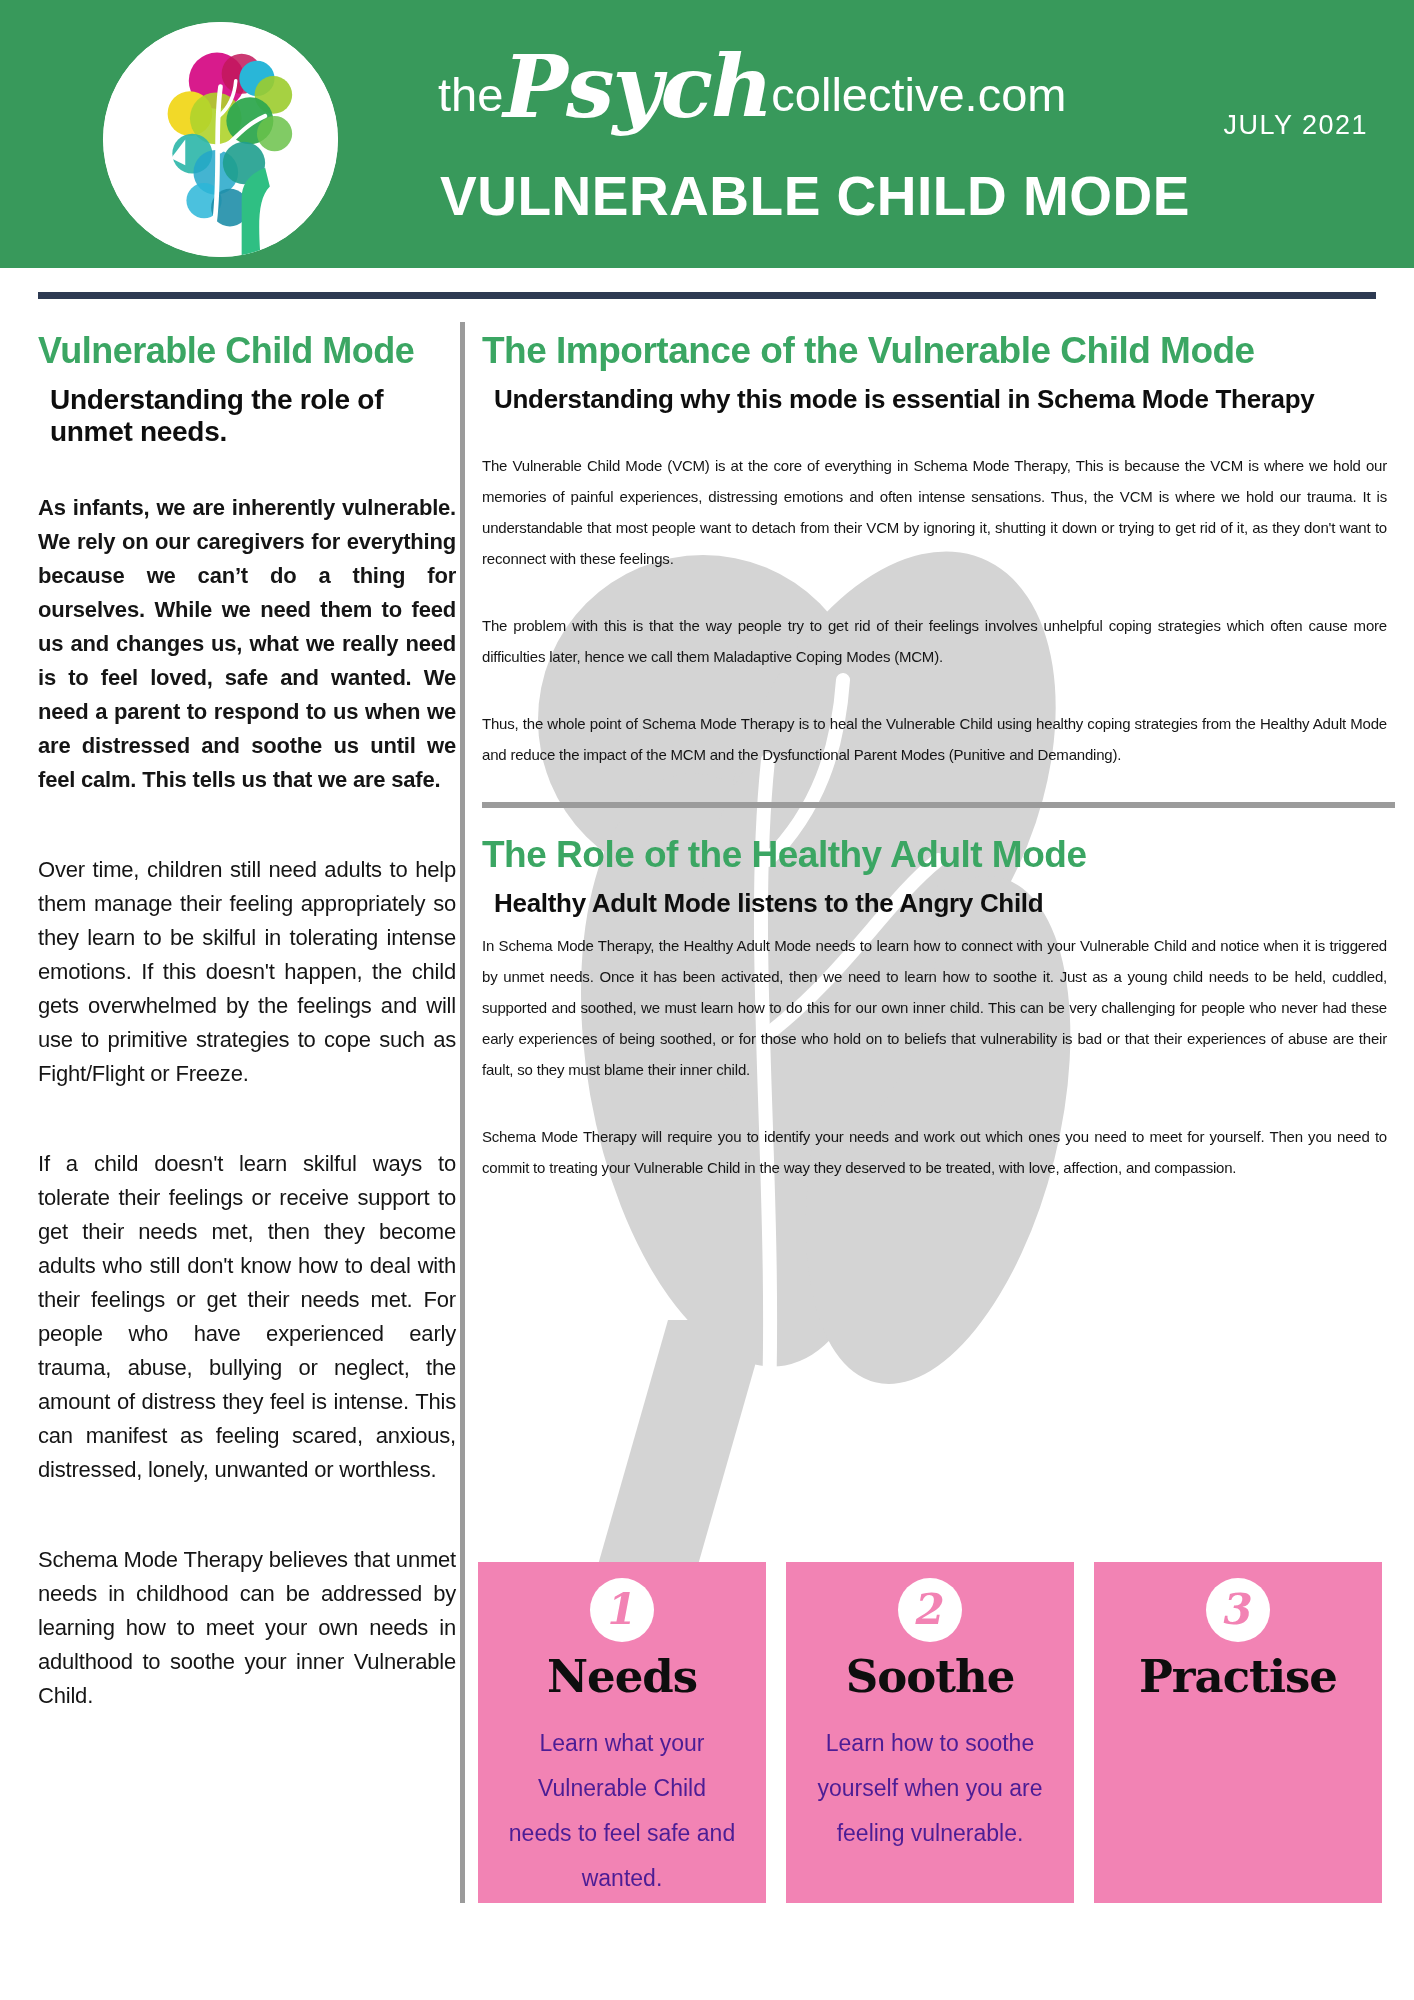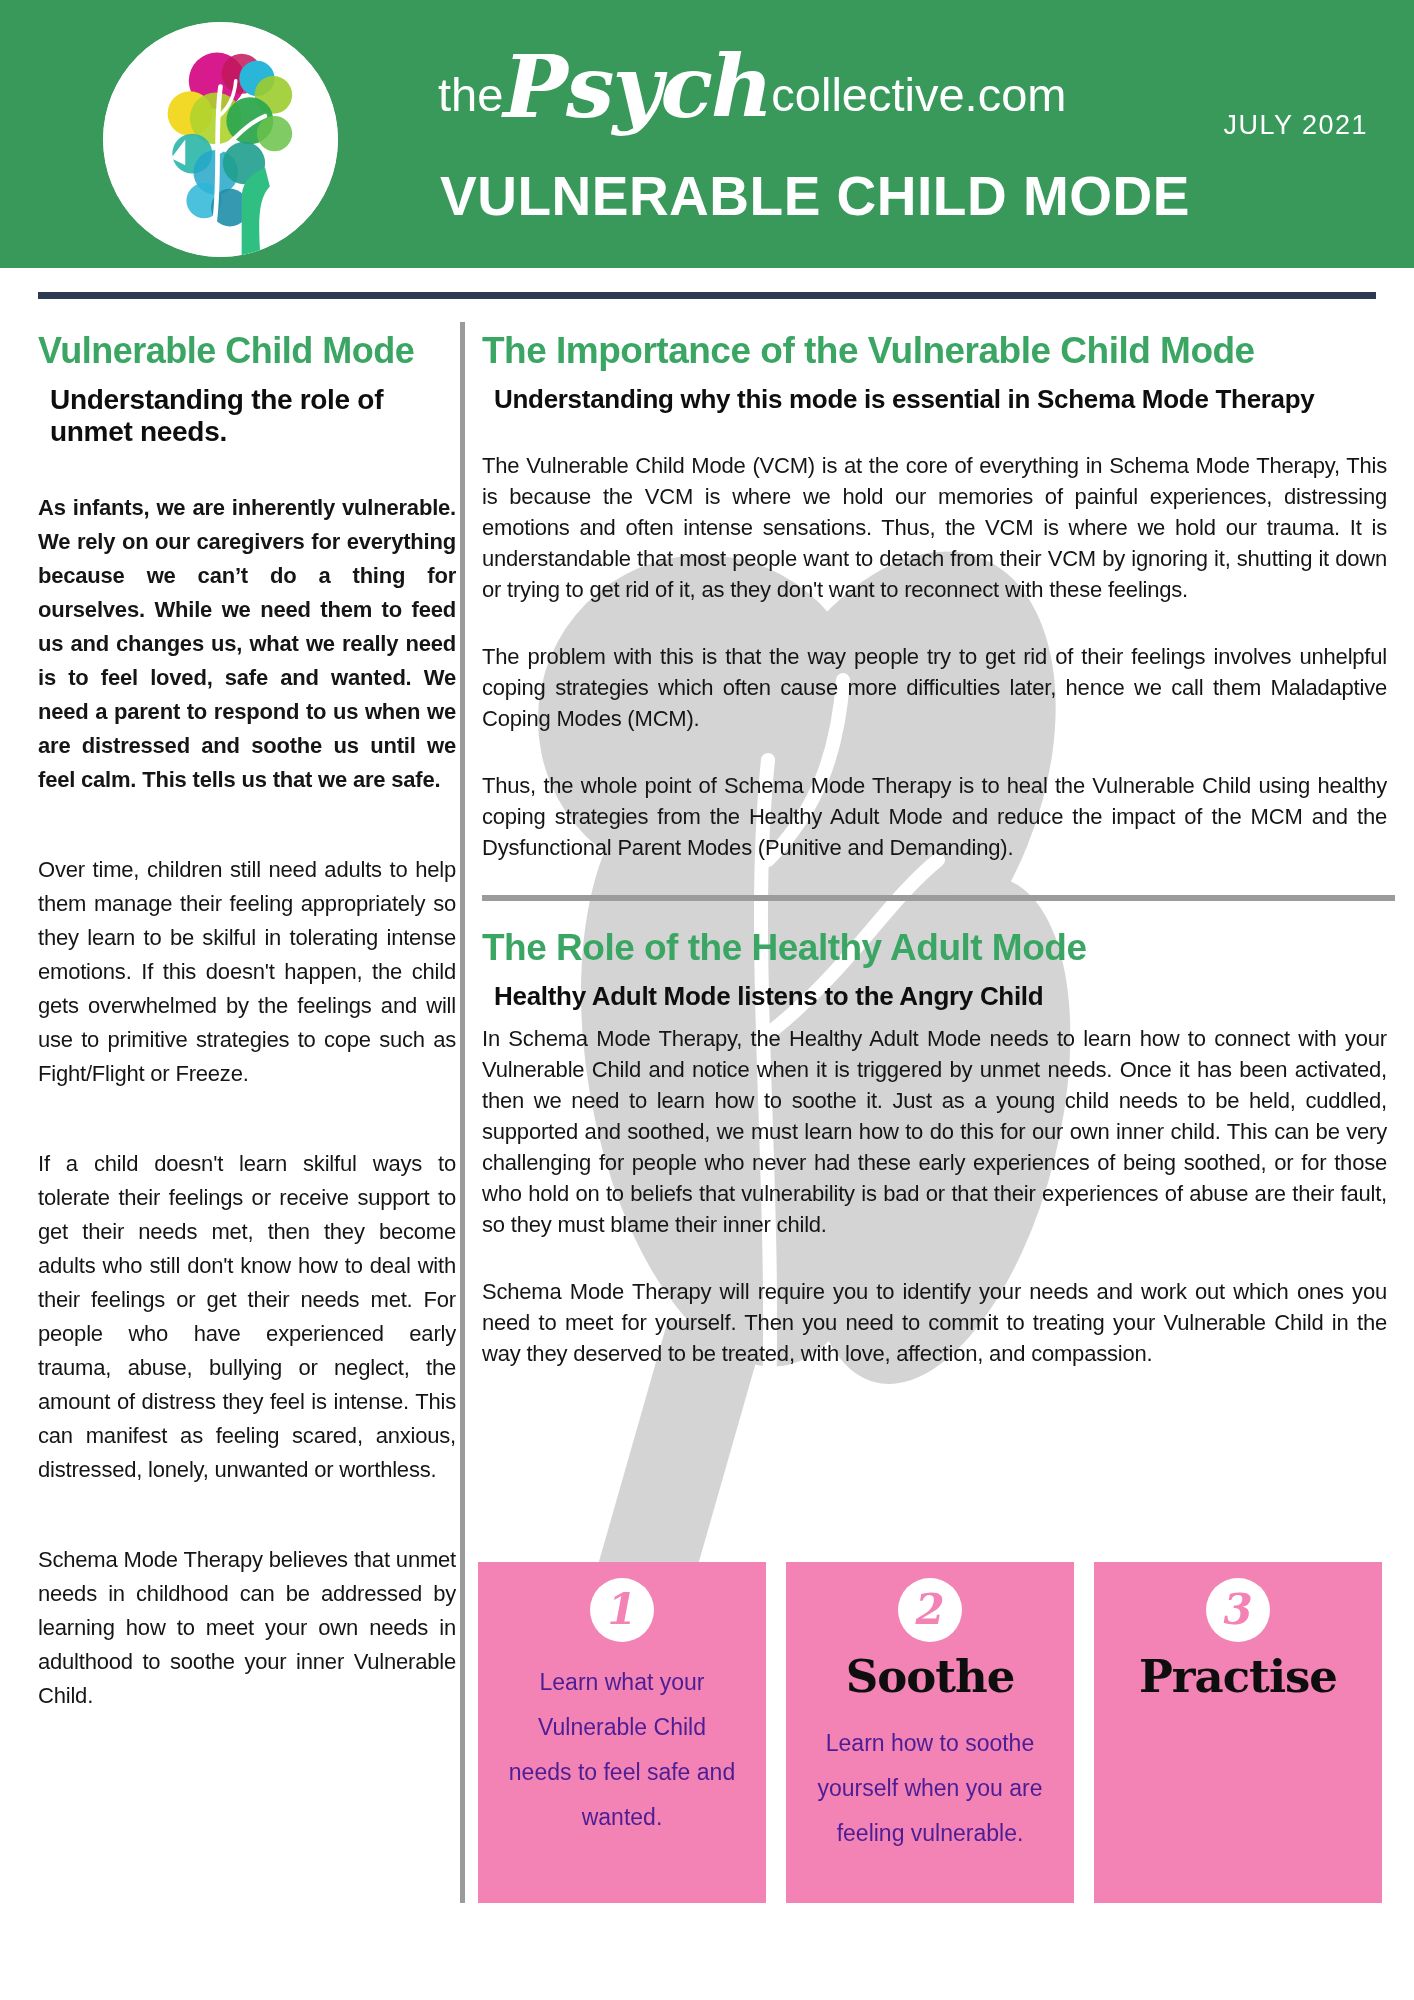--- a/index.html
+++ b/index.html
@@ -42,21 +42,21 @@
   .col-left h2.green { font-size:36px; }
   .subhead { font-size:28px; font-weight:700; color:#0e0e0e; line-height:1.16; margin:12px; letter-spacing:-0.3px; }
   .col-right .subhead { font-size:26px; }
 
   .col-left p.body {
     font-size:22px; line-height:34px; text-align:justify; margin:56px 0 0 0; letter-spacing:-0.2px;
   }
   .col-left p.body.first { margin-top:42px;font-weight:bold; }
 
   .col-right p.body {
-    font-size:22px; line-height:31px; text-align:justify; margin:36px 8px 0 0; letter-spacing:-0.2px;
+    font-size:15px; line-height:31px; text-align:justify; margin:36px 8px 0 0; letter-spacing:-0.2px;
   }
   .col-right p.body.tight { margin-top:4px; }
 
   .section-divider { height:6px; background:#9B9B9B; border:none; margin:32px 0 26px 0; }
 
   
   .cards { position:absolute; left:478px; top:1562px; width:904px; height:341px; display:flex; gap:20px; z-index:1; }
   .card { flex:1; background:#F283B4; text-align:center; padding:16px 10px 0 10px; }
   .badge {
     width:64px; height:64px; border-radius:50%; background:#ffffff;
@@ -153,20 +153,21 @@
     <p class="subhead">Healthy Adult Mode listens to the Angry Child</p>
     <p class="body tight">In Schema Mode Therapy, the Healthy Adult Mode needs to learn how to connect with your Vulnerable Child and notice when it is triggered by unmet needs. Once it has been activated, then we need to learn how to soothe it. Just as a young child needs to be held, cuddled, supported and soothed, we must learn how to do this for our own inner child. This can be very challenging for people who never had these early experiences of being soothed, or for those who hold on to beliefs that vulnerability is bad or that their experiences of abuse are their fault, so they must blame their inner child.</p>
     <p class="body">Schema Mode Therapy will require you to identify your needs and work out which ones you need to meet for yourself. Then you need to commit to treating your Vulnerable Child in the way they deserved to be treated, with love, affection, and compassion.</p>
   </section>
 
   <div class="cards">
     <div class="card">
       <div class="badge">
         <span>1</span>
       </div>
+      <h3>Needs</h3>
       <p>Learn what your Vulnerable Child needs to feel safe and wanted.</p>
     </div>
     <div class="card">
       <div class="badge">
         <span>2</span>
       </div>
       <h3>Soothe</h3>
       <p>Learn how to soothe yourself when you are feeling vulnerable.</p>
     </div>
     <div class="card">

